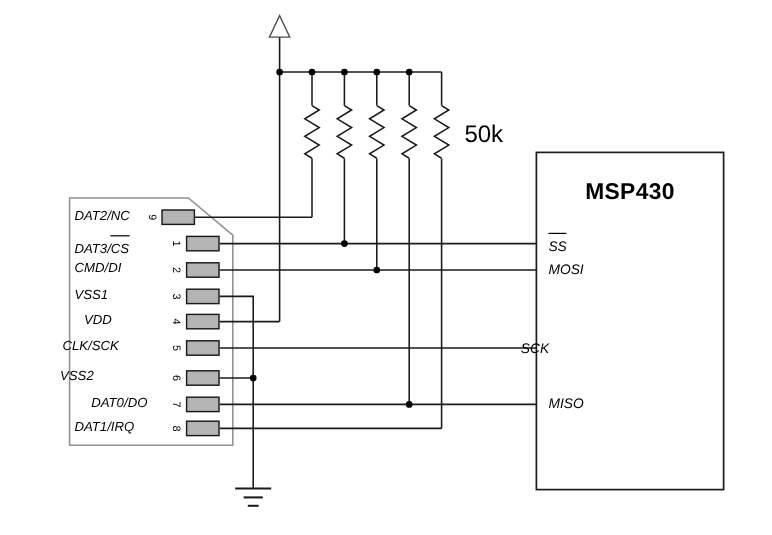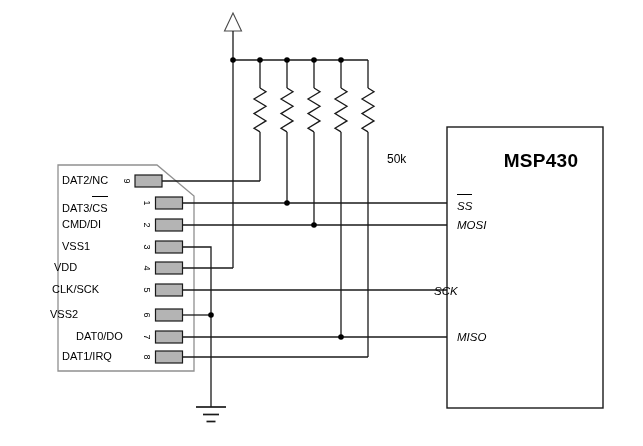--- a/index.html
+++ b/index.html
@@ -1,31 +1,31 @@
 <!DOCTYPE html>
 <html><head>
 <meta charset="utf-8">
 <style>
   html,body{margin:0;padding:0;background:#ffffff;}
   #stage{
     position:relative;width:643px;height:446px;background:#ffffff;
     font-family:"Liberation Sans", sans-serif;color:#000;overflow:hidden;
   }
   #schem{position:absolute;left:0;top:0;}
-  .lbl{position:absolute;font-size:11px;line-height:13px;white-space:nowrap;}
+  .lbl{position:absolute;font-size:11px;line-height:13px;white-space:nowrap;font-style:italic;}
   .pinnum{
     position:absolute;width:14px;height:14px;font-size:9px;line-height:14px;
     text-align:center;transform:rotate(90deg);
   }
   .mcu-pin{position:absolute;font-size:11.5px;line-height:13px;white-space:nowrap;font-style:italic;}
   .mcu-title{
     position:absolute;left:447px;top:150px;width:156px;text-align:center;
-    font-size:19px;font-weight:bold;letter-spacing:0.3px;line-height:22px;margin-left:16px;
+    font-size:19px;font-weight:bold;letter-spacing:0.3px;line-height:22px;
   }
-  .res-lbl{position:absolute;left:387px;top:104px;font-size:12px;line-height:17px;margin-top:47px;}
+  .res-lbl{position:absolute;left:387px;top:104px;font-size:20px;line-height:17px;}
   .ov{display:inline-block;border-top:1.2px solid #000;line-height:11px;padding-top:6px;}
 </style>
 </head>
 <body>
 
 <div id="stage">
 
   <svg id="schem" width="643" height="446" viewBox="0 0 643 446">
 
     <polygon points="58,165 157,165 194,196 194,371 58,371" fill="none" stroke="#909090" stroke-width="1.3"></polygon>
@@ -102,21 +102,21 @@
       <rect x="155.5" y="309" width="27" height="12"></rect>
       <rect x="155.5" y="331" width="27" height="12"></rect>
       <rect x="155.5" y="351" width="27" height="12"></rect>
     </g>
   </svg>
 
   <div class="lbl" style="left:62px;top:174px">DAT2/NC</div>
   <div class="lbl" style="left:62px;top:196px"><span>DAT3/</span><span class="ov">CS</span></div>
   <div class="lbl" style="left:62px;top:218px">CMD/DI</div>
   <div class="lbl" style="left:62px;top:240px">VSS1</div>
-  <div class="lbl" style="left:54px;top:261px">VDD</div>
+  <div class="lbl" style="left:70px;top:261px">VDD</div>
   <div class="lbl" style="left:52px;top:283px">CLK/SCK</div>
   <div class="lbl" style="left:50px;top:308px">VSS2</div>
   <div class="lbl" style="left:76px;top:330px">DAT0/DO</div>
   <div class="lbl" style="left:62px;top:350px">DAT1/IRQ</div>
 
   <div class="pinnum" style="left:120px;top:174px">9</div>
   <div class="pinnum" style="left:140px;top:196px">1</div>
   <div class="pinnum" style="left:140px;top:218px">2</div>
   <div class="pinnum" style="left:140px;top:240px">3</div>
   <div class="pinnum" style="left:140px;top:261px">4</div>

